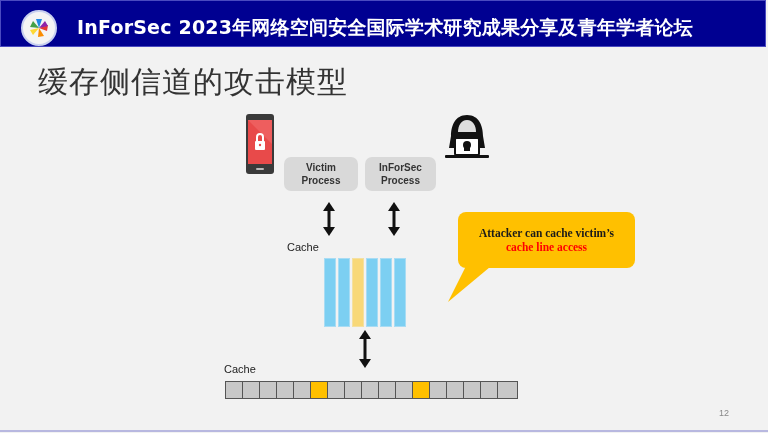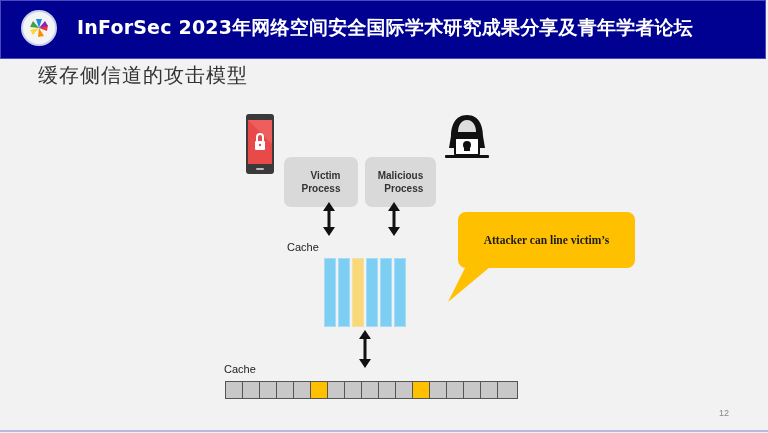--- a/index.html
+++ b/index.html
@@ -1,30 +1,30 @@
 <!DOCTYPE html>
 <html><head>
 <meta charset="utf-8">
 <style>
   html, body { margin:0; padding:0; }
   body { width:768px; height:433px; background:#f2f2f2; position:relative; overflow:hidden;
          font-family:"Liberation Sans", "DejaVu Sans", sans-serif; }
-  .header { position:absolute; left:0; top:0; width:766px; height:59px; background:#000091;
+  .header { position:absolute; left:0; top:0; width:766px; height:47px; background:#000091;
             border:1px solid #4a4ac0; box-sizing:border-box; }
   .logo { position:absolute; left:20px; top:9px; width:36px; height:36px; border-radius:50%;
           background:#f4f4f4; border:2px solid #c8d0f0; box-sizing:border-box; overflow:hidden; }
   .logo svg { position:absolute; left:0; top:0; }
   .header-title { position:absolute; left:76px; top:14px; color:#fff; font-size:19px; font-weight:bold;
                   font-family:"DejaVu Sans", sans-serif; letter-spacing:0.2px; white-space:nowrap; }
-  .slide-title { position:absolute; left:38px; top:62px; font-size:20px; color:#333;
+  .slide-title { position:absolute; left:38px; top:62px; font-size:30px; color:#333;
                  font-family:"DejaVu Sans", sans-serif; font-weight:300; white-space:nowrap; letter-spacing:1px; }
   .phone { position:absolute; left:246px; top:114px; }
   .hacker { position:absolute; left:441px; top:112px; }
-  .proc { position:absolute; top:157px; height:50px; background:#d9d9d9; border-radius:7px;
-          font-size:10px; color:#333; text-align:right; line-height:13px; display:flex;
+  .proc { position:absolute; top:157px; height:34px; background:#d9d9d9; border-radius:7px;
+          font-size:10px; color:#333; text-align:center; line-height:13px; display:flex;
           align-items:center; justify-content:center; font-weight:bold; }
   .proc.victim { left:284px; width:74px; }
   .proc.malicious { left:365px; width:71px; }
   .arrow { position:absolute; }
   .label { position:absolute; font-size:11px; font-weight:normal; color:#222; }
   .cache { position:absolute; left:324px; top:258px; display:flex; gap:2px; }
   .cache-col { width:12px; height:69px; background:#7ccff2; border:1px solid #a8dcf4; box-sizing:border-box; }
   .cache-col.hit { background:#f8d878; border-color:#f4e0a0; }
   .memory { position:absolute; left:225px; top:381px; display:flex; border:1px solid #555; }
   .mem-cell { width:17px; height:16px; background:#c8c8c8; border-right:1px solid #555; box-sizing:border-box; }
@@ -80,21 +80,21 @@
 </svg>
 
 <div class="proc victim">
   <div>
     <div>Victim</div>
     <div>Process</div>
   </div>
 </div>
 <div class="proc malicious">
   <div>
-    <div>Malicious</div>
+    <div>InForSec</div>
     <div>Process</div>
   </div>
 </div>
 
 <svg class="arrow" style="left:322px; top:202px" width="14" height="34" viewBox="0 0 14 34">
   <polygon points="7,0 13,9 1,9" fill="#111"></polygon>
   <rect x="5.5" y="8" width="3" height="18" fill="#111"></rect>
   <polygon points="7,34 13,25 1,25" fill="#111"></polygon>
 </svg>
 <svg class="arrow" style="left:387px; top:202px" width="14" height="34" viewBox="0 0 14 34">
@@ -139,17 +139,18 @@
     <div class="mem-cell"></div>
     <div class="mem-cell"></div>
     <div class="mem-cell"></div>
     <div class="mem-cell"></div>
   </div>
 
 <svg class="tail" width="50" height="40" viewBox="0 0 50 40">
   <polygon points="20,0 48,0 0,40" fill="#ffc000"></polygon>
 </svg>
 <div class="bubble">
-  <div class="l1">Attacker can line victim’s</div>
+  <div class="l1">Attacker can cache victim’s</div>
+  <div class="l2">cache line access</div>
 </div>
 
 <div class="page-num">12</div>
 <div class="bottom-line"></div>
 
 </body></html>

